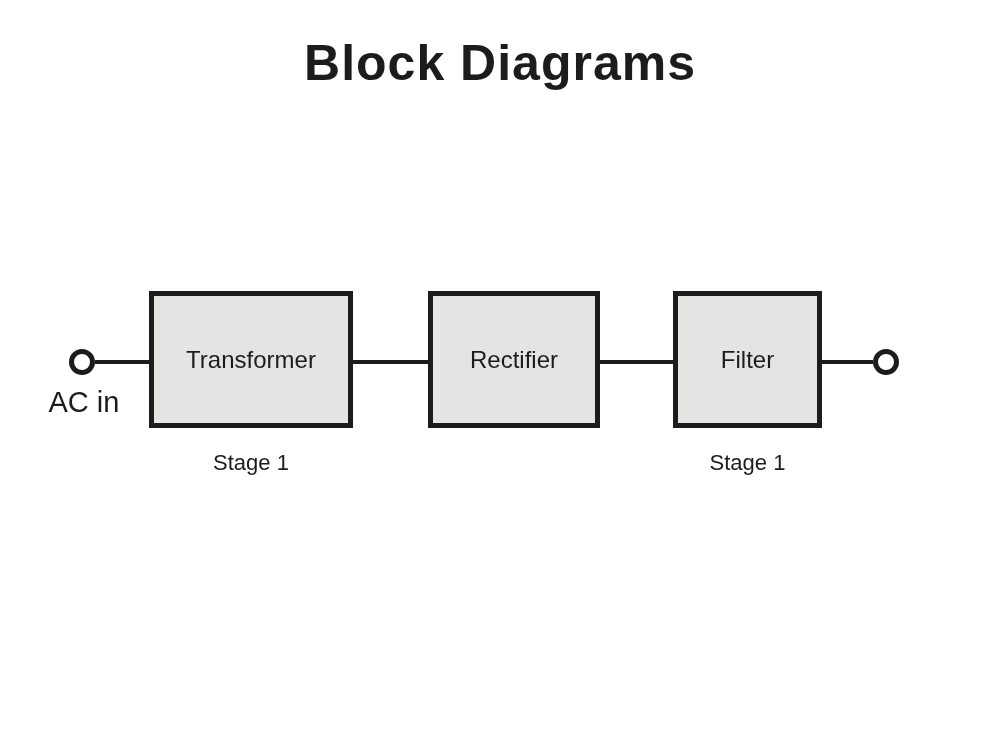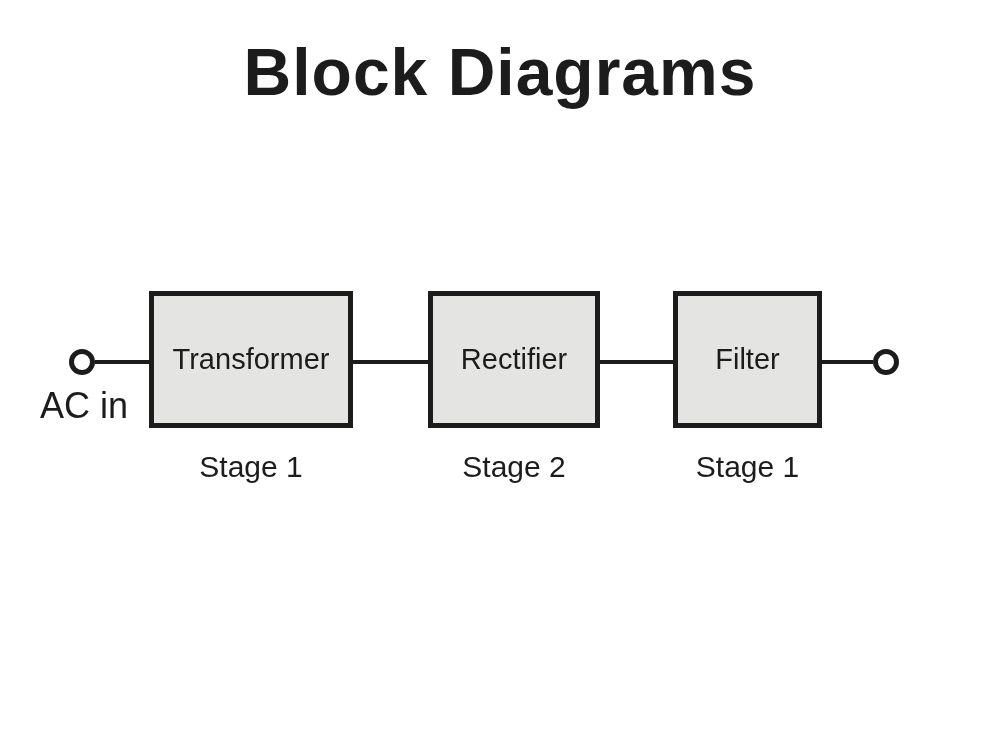--- a/index.html
+++ b/index.html
@@ -8,32 +8,32 @@
     --bg:#ffffff;
   }
   *{margin:0;padding:0;box-sizing:border-box;}
   html,body{width:1000px;height:750px;background:var(--bg);overflow:hidden;}
   body{font-family:"Liberation Sans", sans-serif;color:var(--stroke);}
   .canvas{position:relative;width:1000px;height:750px;background:var(--bg);}
 
   .title{
     position:absolute;left:0;top:34px;width:1000px;
     text-align:center;
-    font-size:66px;font-weight:bold;letter-spacing:1px;
+    font-size:50px;font-weight:bold;letter-spacing:1px;
     color:var(--stroke);
     font-family:"Liberation Sans", sans-serif;
   }
 
   .block{
     position:absolute;top:291px;height:137px;
     background:var(--fill);
     border:5px solid var(--stroke);
     display:flex;align-items:center;justify-content:center;
   }
-  .block-label{font-size:29px;color:var(--stroke);line-height:1;}
+  .block-label{font-size:24px;color:var(--stroke);line-height:1;}
   .block-1{left:149px;width:204px;}
   .block-2{left:428px;width:172px;}
   .block-3{left:673px;width:149px;}
 
   .wire{
     position:absolute;top:360px;height:4px;background:var(--stroke);
   }
   .wire-1{left:95px;width:54px;}
   .wire-2{left:353px;width:75px;}
   .wire-3{left:600px;width:73px;}
@@ -42,28 +42,28 @@
   .terminal{
     position:absolute;top:349px;width:26px;height:26px;
     border:5px solid var(--stroke);border-radius:50%;
     background:var(--bg);
   }
   .terminal-left{left:69px;}
   .terminal-right{left:873px;}
 
   .io-label{
     position:absolute;top:387px;width:160px;
-    font-size:36px;text-align:center;color:var(--stroke);line-height:1.05;
+    font-size:29px;text-align:center;color:var(--stroke);line-height:1.05;
   }
   .io-left{left:4px;}
   .io-right{left:811px;}
 
   .stage-label{
     position:absolute;top:451px;
-    font-size:30px;text-align:center;color:var(--stroke);line-height:1.05;
+    font-size:22px;text-align:center;color:var(--stroke);line-height:1.05;
   }
   .stage-1{left:149px;width:204px;}
   .stage-2{left:428px;width:172px;}
   .stage-3{left:673px;width:149px;}
 </style>
 </head>
 <body>
 
 <div class="canvas">
 
@@ -83,16 +83,15 @@
   <div class="block block-3">
     <span class="block-label">Filter</span>
   </div>
   <div class="block block-2">
     <span class="block-label">Rectifier</span>
   </div>
 
   <span class="terminal terminal-right"></span>
 
   <div class="stage-label stage-1">Stage 1</div>
-  <div class="stage-label stage-2">Stage 2</div>
   <div class="stage-label stage-3">Stage 1</div>
 
 </div>
 
 </body></html>

